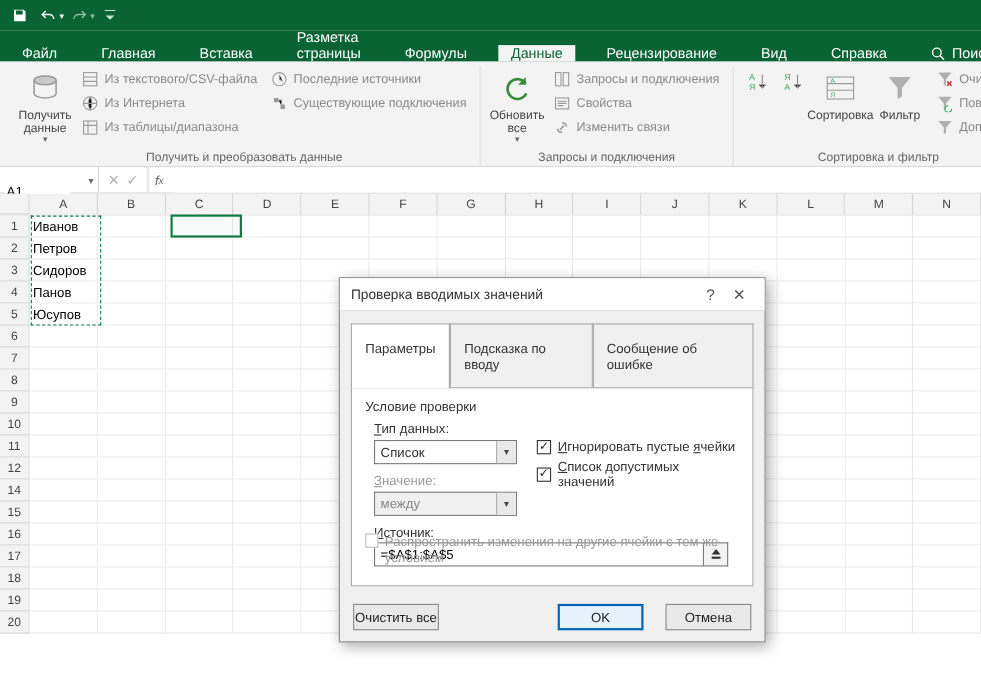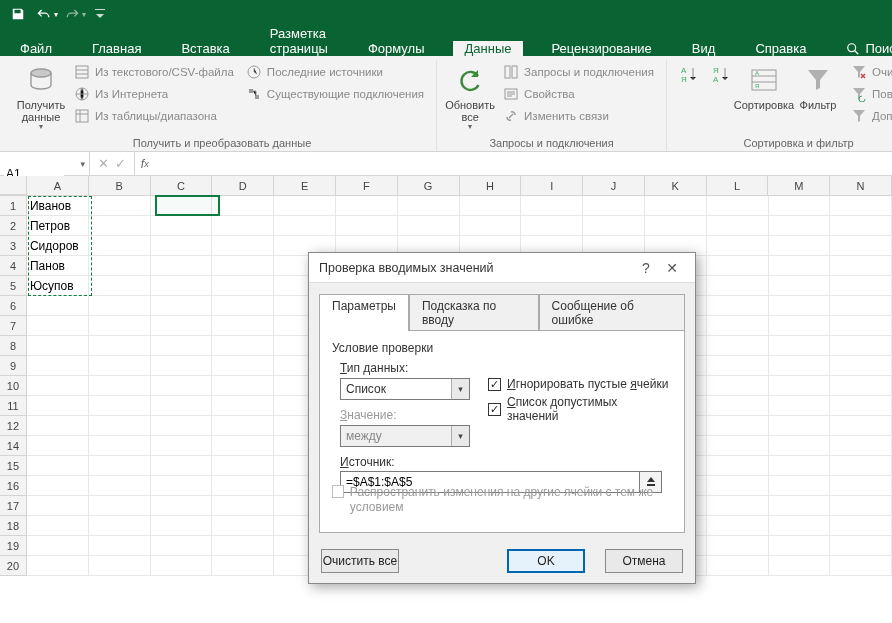--- a/index.html
+++ b/index.html
@@ -133,21 +133,21 @@
   }
   .dlg-title{
     height:30px;background:#fff;border-bottom:1px solid #ddd;
     display:flex;align-items:center;padding:0 10px;
     font-size:12.5px;color:#333;justify-content:center;
   }
   .dlg-title .spacer{flex:1;}
   .dlg-title .winbtn{width:26px;text-align:center;font-size:14px;color:#555;}
   .dlg-tabs{display:flex;padding:10px 10px 0 10px;gap:0;}
   .dlg-tab{
-    padding:4px 12px;font-size:12px;background:#f0f0f0;border:1px solid #aaa;
+    padding:15px 12px;font-size:12px;background:#f0f0f0;border:1px solid #aaa;
     border-bottom:none;position:relative;top:1px;
     color:#333; cursor:default;
   }
   .dlg-tab.active{background:#fff;z-index:2;}
   .dlg-tab:not(.active){background:#f0f0f0;}
   .dlg-page{
     margin:0 10px 8px 10px;
     background:#fff;border:1px solid #aaa;
     flex:1;padding:10px 12px;
     position:relative;

